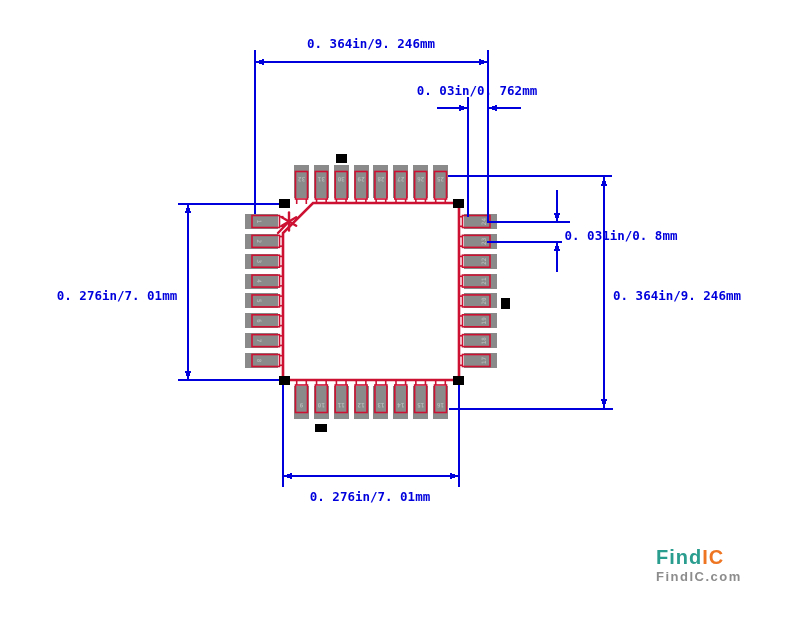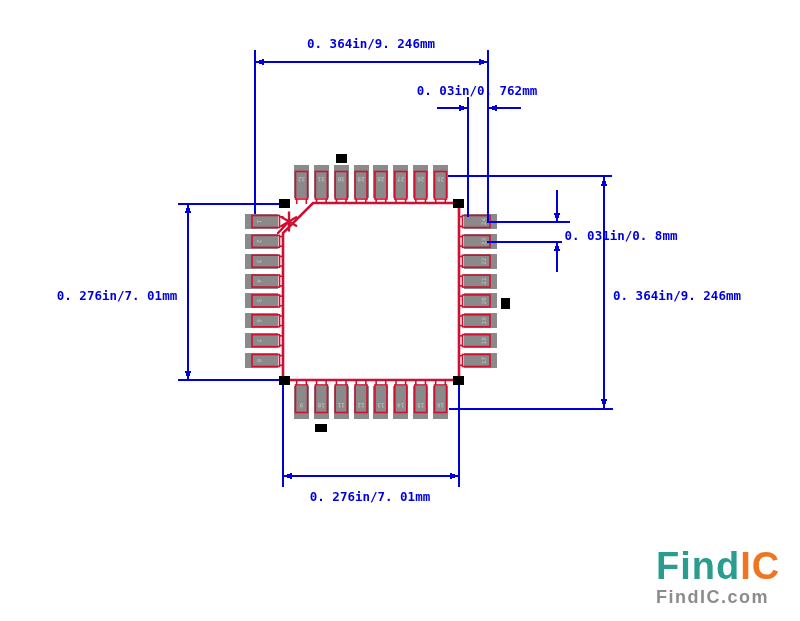--- a/index.html
+++ b/index.html
@@ -3,22 +3,22 @@
 <meta charset="utf-8">
 <style>
   html,body{margin:0;padding:0;background:#ffffff;}
   #stage{position:relative;width:782px;height:621px;background:#ffffff;overflow:hidden;
          font-family:"DejaVu Sans Mono",monospace;}
   svg{position:absolute;left:0;top:0;}
   .dim-text{font:bold 12.5px "DejaVu Sans Mono",monospace;}
   .pin-num{font:bold 6px "DejaVu Sans Mono",monospace;}
   #logo{position:absolute;left:656px;top:547px;width:140px;line-height:1;
         font-family:"Liberation Sans",sans-serif;}
-  #logo .brand{font-size:38px;font-weight:bold;letter-spacing:1px;}
-  #logo .site{font-size:18px;font-weight:bold;letter-spacing:1.5px;margin-top:3px;}
+  #logo .brand{font-size:20px;font-weight:bold;letter-spacing:1px;}
+  #logo .site{font-size:13px;font-weight:bold;letter-spacing:1.5px;margin-top:3px;}
 </style>
 </head>
 <body>
 
 <div id="stage">
 
   <svg id="fp" width="800" height="621" viewBox="0 0 800 621">
     <g id="layer-pads" shape-rendering="crispEdges">
         <rect x="294" y="165" width="15" height="33" fill="#8a8a8a"></rect>
         <text x="301.5" y="179" text-anchor="middle" dominant-baseline="central" class="pin-num" fill="#b5b5b5" transform="rotate(180 301.5 179)">32</text>

